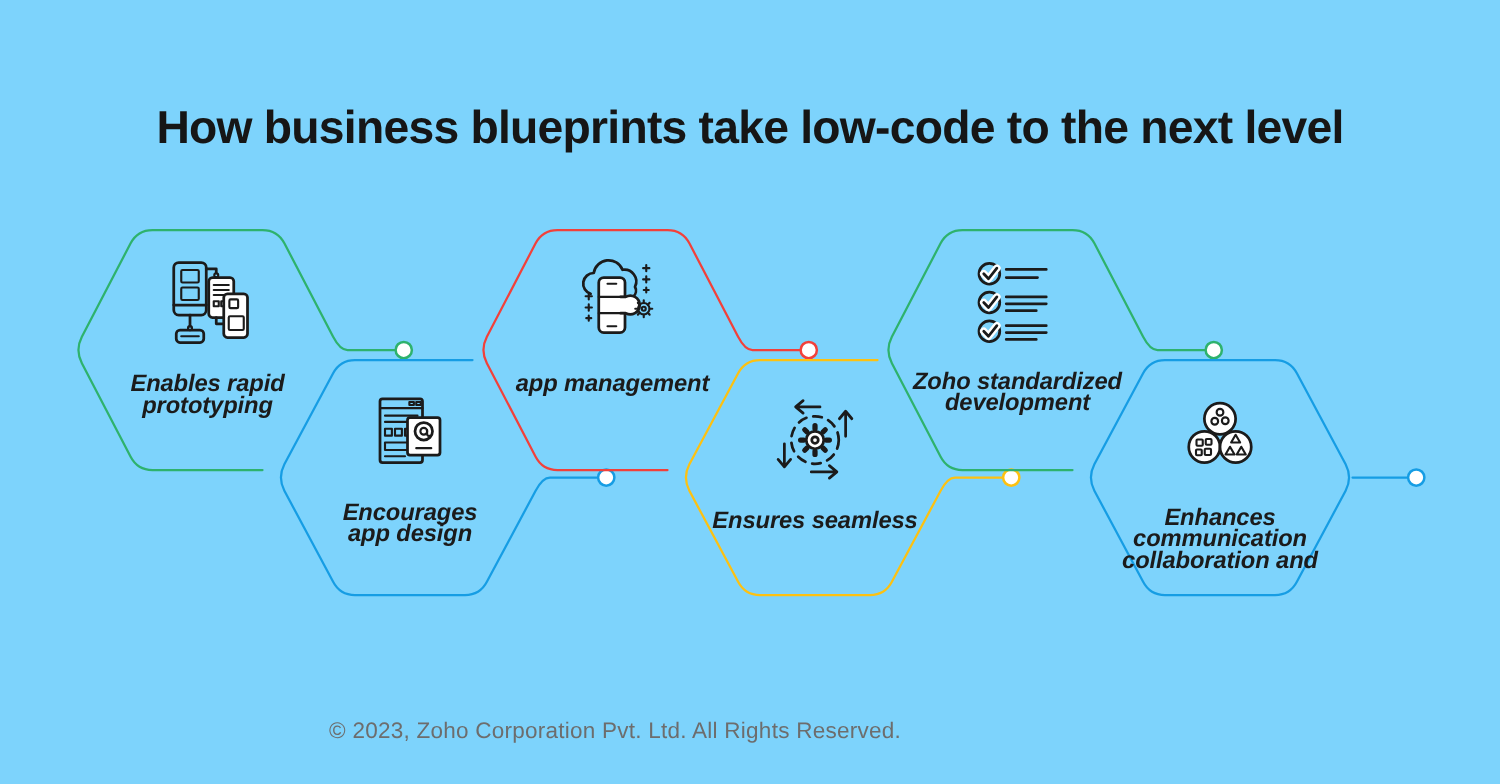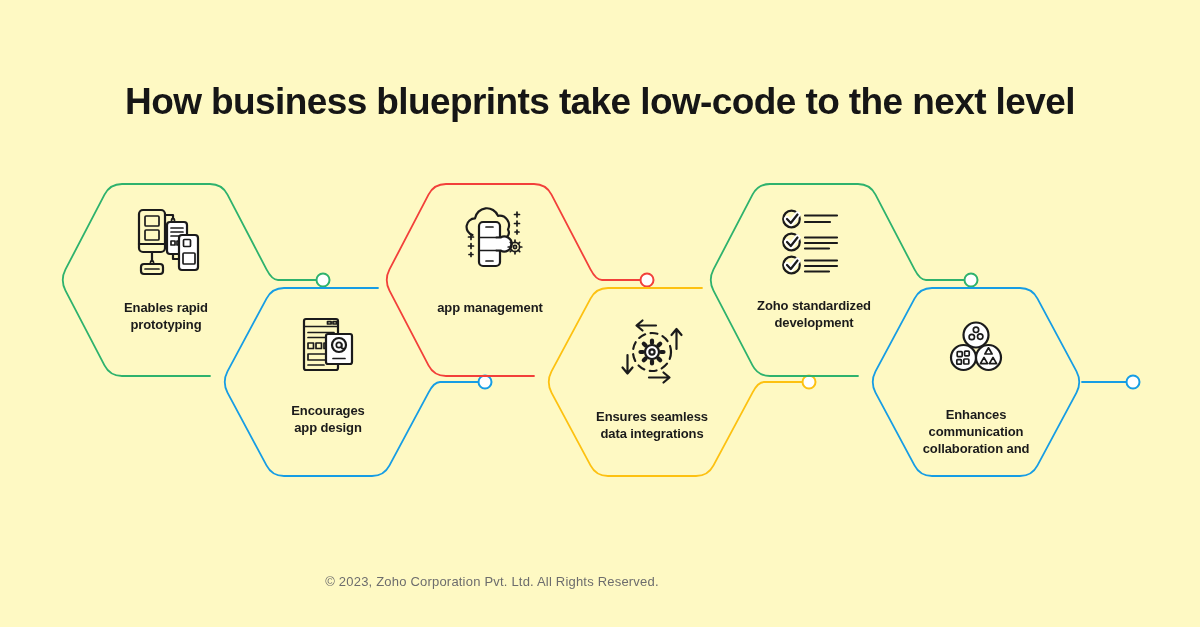--- a/index.html
+++ b/index.html
@@ -1,41 +1,41 @@
 <!DOCTYPE html>
 <html><head>
 <meta charset="utf-8">
 <style>
   html,body{margin:0;padding:0;background:#fff;}
   .canvas{
-    position:relative;width:1200px;height:627px;background:#fef9c3;
+    position:relative;width:1200px;height:627px;background:#7dd3fc;
     font-family:"Liberation Sans",sans-serif;overflow:hidden;
   }
   .title{
     position:absolute;left:0;top:56px;width:1200px;text-align:center;
     font-size:37px;font-weight:700;letter-spacing:-0.6px;color:#161616;
   }
   .scene{position:absolute;left:0;top:0;}
   .scene path{fill:none;stroke-width:1.8;stroke-linecap:round;stroke-linejoin:round;}
   .scene circle.ring{fill:#ffffff;stroke-width:2;}
   .icon{position:absolute;margin:0;width:72px;height:72px;color:#1b1b1b;}
   .icon svg{display:block;width:72px;height:72px;}
   .icon svg *{stroke:currentColor;stroke-width:2.2;fill:none;stroke-linecap:round;stroke-linejoin:round;}
   .icon svg .fillw{fill:#ffffff;}
   .icon svg .thin{stroke-width:1.7;}
   .icon svg .thick{stroke-width:4.2;}
   .icon svg .case{stroke:#ffffff;stroke-width:6;}
   .label{
     position:absolute;width:180px;text-align:center;color:#1b1b1b;
-    font-size:13px;font-weight:700;line-height:17px;letter-spacing:-0.1px;
+    font-size:19px;font-weight:700;line-height:17px;letter-spacing:-0.1px;font-style:italic;
   }
   .label span{display:block;}
   .footer{
     position:absolute;left:0;top:574px;width:984px;text-align:center;
-    font-size:13px;color:#6d6d6d;letter-spacing:0.2px;
+    font-size:18px;color:#6d6d6d;letter-spacing:0.2px;
   }
 </style>
 </head>
 <body>
 
 <div class="canvas">
 
   <h1 class="title">How business blueprints take low-code to the next level</h1>
 
   <svg class="scene" width="1200" height="627" viewBox="0 0 1200 627">
@@ -136,21 +136,20 @@
       <circle class="fillw" cx="36" cy="38" r="7"></circle>
       <circle cx="36" cy="38" r="2.6"></circle>
       <path d="M40 11.5 H21 M26.5 6.5 L20.5 11.5 L26.5 16.5"></path>
       <path d="M60.5 35 V16 M55.5 21 L60.5 15 L65.5 21"></path>
       <path d="M11.5 41 V59 M6.5 53.5 L11.5 59.5 L16.5 53.5"></path>
       <path d="M33 63.5 H53 M47.5 58.5 L53.5 63.5 L47.5 68.5"></path>
     </svg>
   </figure>
   <div class="label" style="left:562px;top:408px">
     <span>Ensures seamless</span>
-    <span>data integrations</span>
   </div>
 
   <figure class="icon" style="left:778px;top:206px">
     <svg viewBox="0 0 72 72">
       <circle cx="13.5" cy="13" r="8.3"></circle>
       <path class="case" d="M9 13 L12.8 17 L19.5 8.5"></path>
       <path d="M9 13 L12.8 17 L19.5 8.5"></path>
       <path d="M27 9.5 H59 M27 16 H52"></path>
       <circle cx="13.5" cy="36" r="8.3"></circle>
       <path class="case" d="M9 36 L12.8 40 L19.5 31.5"></path>

